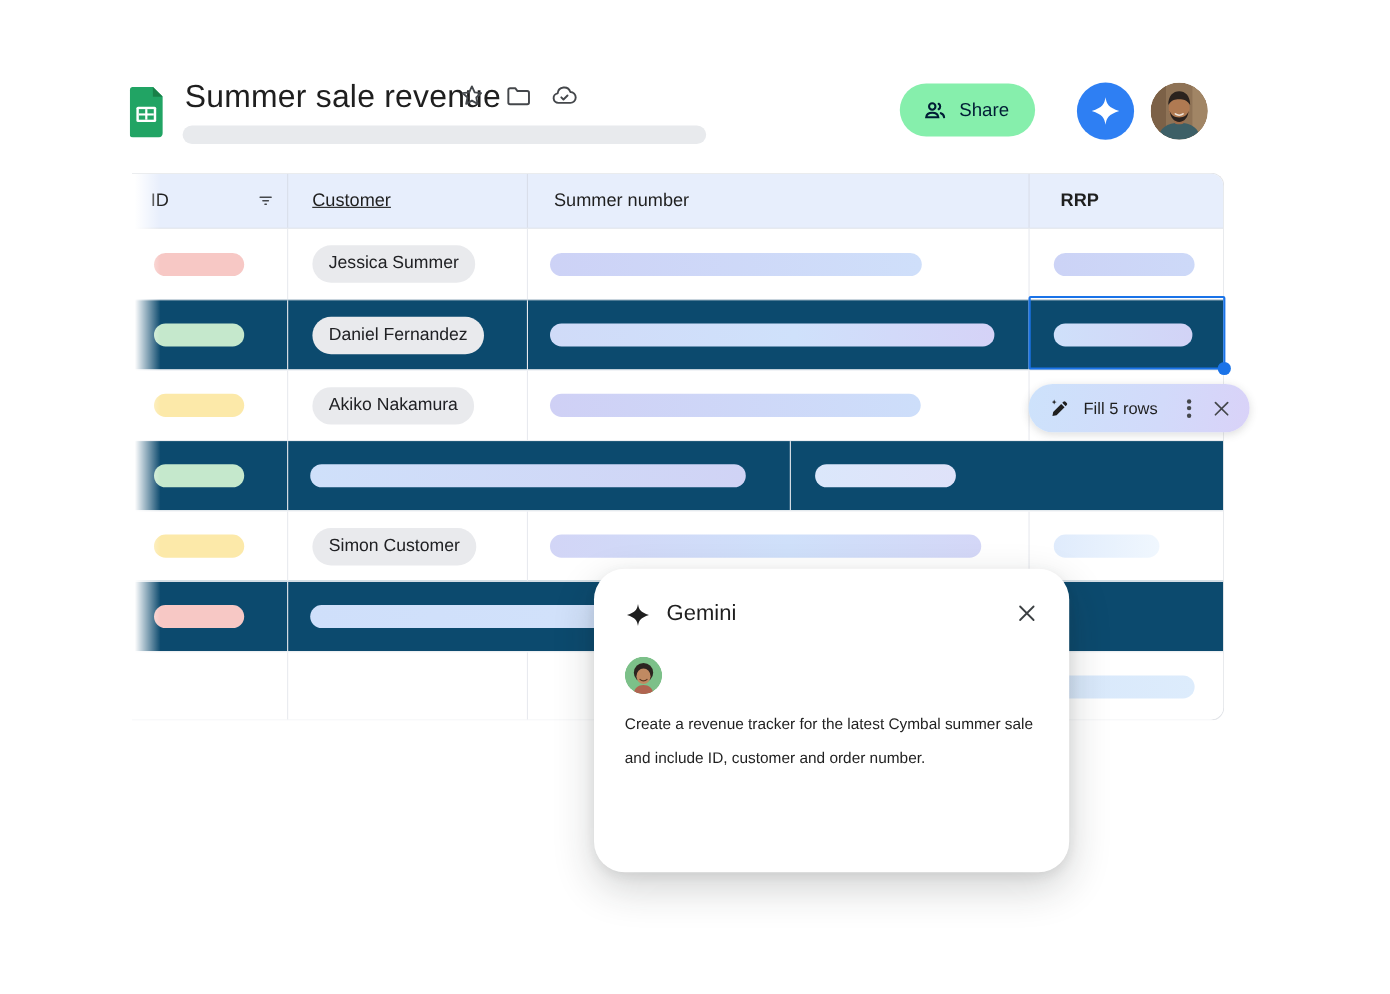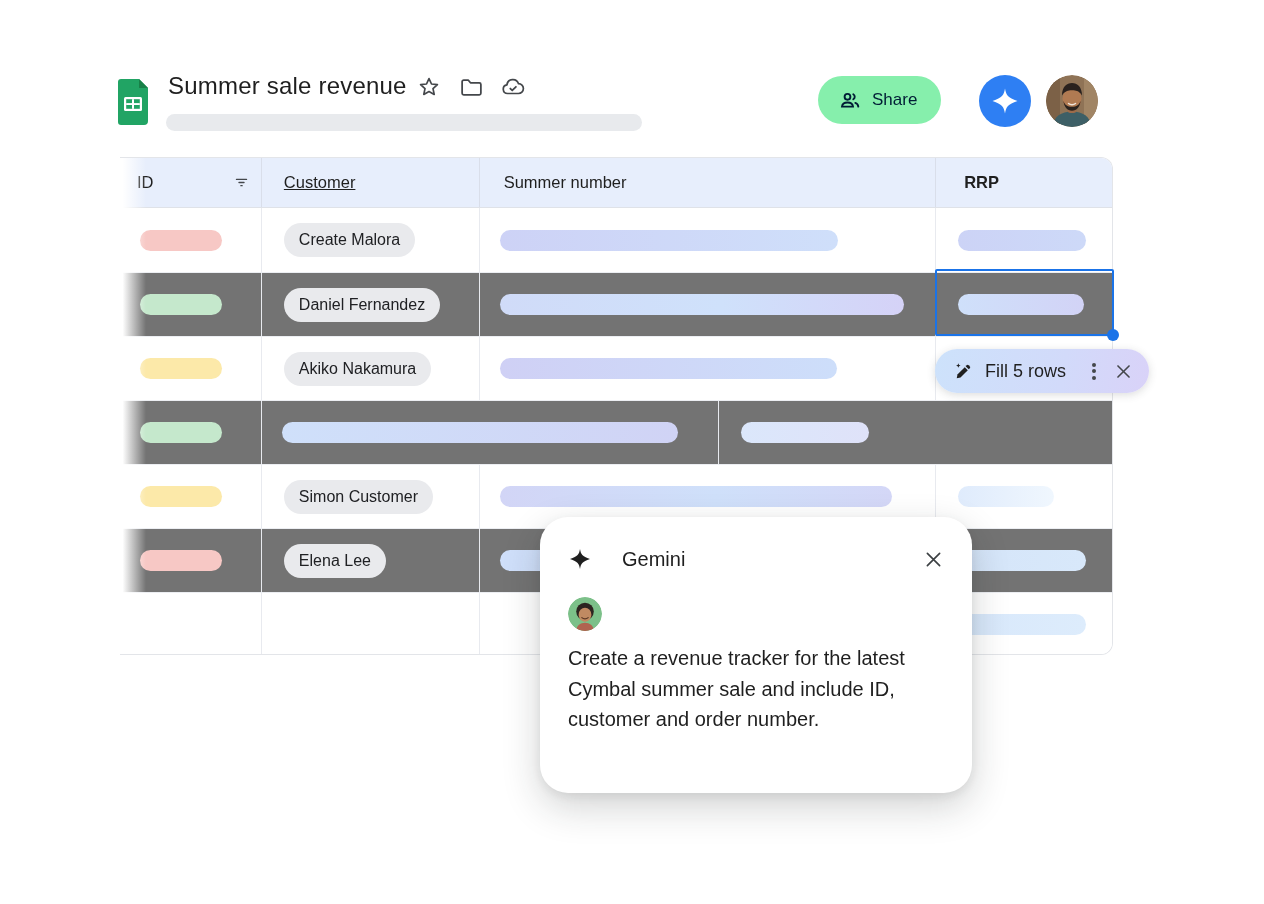--- a/index.html
+++ b/index.html
@@ -3,21 +3,21 @@
 <meta charset="utf-8">
 <style>
   * { margin:0; padding:0; box-sizing:border-box; }
   html,body { background:#fff; }
   body { font-family:"Liberation Sans", sans-serif; color:#1f1f1f; }
   .canvas { position:relative; width:1264px; height:904px; background:#fff; overflow:hidden; margin:0 auto; }
 
   
   .appbar { position:absolute; left:0; top:0; width:100%; height:150px; }
   .sheets-icon { position:absolute; left:118px; top:79px; width:30px; height:46px; }
-  .doc-title { position:absolute; left:168px; top:72px; font-size:24px; color:#1f1f1f; letter-spacing:.2px; white-space:nowrap; }
+  .doc-title { position:absolute; left:168px; top:72px; font-size:29px; color:#1f1f1f; letter-spacing:.2px; white-space:nowrap; }
   .title-icons { position:absolute; left:416px; top:74px; display:flex; gap:16px; align-items:center; }
   .title-icons .ticon { width:26px; height:26px; display:flex; align-items:center; justify-content:center; cursor:pointer; }
   .menu-placeholder { position:absolute; left:166px; top:114px; width:476px; height:17px; border-radius:9px; background:#e8eaed; }
   .share-btn { position:absolute; left:818px; top:76px; height:48px; padding:0 24px 0 20px; border-radius:24px;
                display:flex; align-items:center; gap:10px; border:none; cursor:pointer; font-family:inherit; }
   .share-btn span { font-size:17px; font-weight:500; }
   .gemini-btn { position:absolute; left:979px; top:75px; width:52px; height:52px; border-radius:50%;
                 display:flex; align-items:center; justify-content:center; border:none; cursor:pointer; }
   .avatar { position:absolute; left:1046px; top:75px; width:52px; height:52px; border-radius:50%; overflow:hidden; cursor:pointer; }
 
@@ -27,54 +27,54 @@
   .sheet-header { display:flex; height:50px; background:#e7eefc; border-bottom:1px solid #dfe2e8; }
   .hcell { display:flex; align-items:center; font-size:16.5px; font-weight:500; color:#1f1f1f; border-right:1px solid #d9deea; cursor:pointer; }
   .hcell:last-child { border-right:none;font-weight:bold; }
   .hcell.c-id { width:142px; padding-left:17px; justify-content:space-between; }
   .hcell.c-id .filter { margin-right:12px; }
   .hcell.c-customer { width:218px; padding-left:22px;text-decoration:underline; }
   .hcell.c-order { width:457px; padding-left:24px; }
   .hcell.c-rrp { width:176px; padding-left:28px; }
   .trow { display:flex; height:64px; background:#fff; border-top:1px solid #eceef2; }
   .trow:first-child { border-top:none; }
-  .trow.shaded { background:#737373; }
+  .trow.shaded { background:#0c4a6e; }
   .tcell { position:relative; display:flex; align-items:center; border-right:1px solid #e8eaef; cursor:cell; }
   .tcell:last-child { border-right:none; }
   .tcell.c-id { width:142px; padding-left:20px; }
   .tcell.c-customer { width:218px; padding-left:22px; }
   .tcell.c-order { width:457px; padding-left:20px; }
   .tcell.c-rrp { width:176px; padding-left:22px; }
   .id-pill { width:82px; height:21px; border-radius:10.5px; }
   .chip { display:inline-block; padding:8px 15px; background:#e9eaed; border-radius:18px; font-size:16px; color:#202124; white-space:nowrap; }
   .bar { height:21px; border-radius:10.5px; }
   .sheet-fade { position:absolute; left:0; top:0; bottom:0; width:26px; pointer-events:none;
                 background:linear-gradient(90deg, #ffffff 10%, rgba(255,255,255,0)); }
 
   
   .selection { position:absolute; left:935px; top:269px; width:179px; height:67px; border:2.5px solid #1a73e8; border-radius:2px; pointer-events:none; }
   .fill-handle { position:absolute; left:1107px; top:329px; width:12px; height:12px; border-radius:50%; background:#1a73e8; cursor:crosshair; }
 
   
   .fill-chip { position:absolute; left:935px; top:349px; height:44px; border-radius:22px; padding:0 16px 0 18px;
                display:flex; align-items:center; background:linear-gradient(100deg,#cde2fb 0%,#d2dafa 60%,#d9d2f8 100%);
                box-shadow:0 2px 8px rgba(60,64,67,.18); }
-  .fill-chip .label { font-size:18px; font-weight:500; color:#1f1f1f; margin:0 20px 0 11px; white-space:nowrap; cursor:pointer; }
+  .fill-chip .label { font-size:15px; font-weight:500; color:#1f1f1f; margin:0 20px 0 11px; white-space:nowrap; cursor:pointer; }
   .iconbtn { background:none; border:none; padding:0; display:flex; align-items:center; justify-content:center; cursor:pointer; }
   .kebab { width:16px; height:22px; margin-right:12px; }
   .kebab i { display:block; width:4px; height:4px; border-radius:50%; background:#44474b; margin:2.5px auto; }
 
   
   .gemini-card { position:absolute; left:540px; top:517px; width:432px; height:276px; background:#fff; border-radius:28px;
                  box-shadow:0 14px 38px rgba(32,33,36,.20), 0 3px 10px rgba(32,33,36,.08); padding:30px 28px; }
-  .gcard-head { display:flex; align-items:center;gap:16px; }
+  .gcard-head { display:flex; align-items:flex-start; }
   .gcard-head .gtitle { font-size:20px; font-weight:500; margin-left:14px; color:#1f1f1f; }
   .gcard-close { margin-left:auto; }
   .gcard-avatar { width:34px; height:34px; border-radius:50%; overflow:hidden; margin-top:26px; }
-  .gcard-text { margin-top:12px; width:384px; font-size:20px; line-height:30.5px; color:#1f1f1f; }
+  .gcard-text { margin-top:12px; width:384px; font-size:14px; line-height:30.5px; color:#1f1f1f; }
 </style>
 </head>
 <body>
 
 <div class="canvas">
 
   <div class="appbar">
     <svg class="sheets-icon" viewBox="0 0 30 46">
       <path d="M3 0h18l9 9v33a4 4 0 0 1-4 4H3a3 3 0 0 1-3-3V3a3 3 0 0 1 3-3z" fill="#21a464"></path>
       <path d="M21 0l9 9h-9z" fill="#188048"></path>
@@ -162,21 +162,21 @@
         <div class="hcell c-rrp">
           <span>RRP</span>
         </div>
       </div>
     <div id="sheet-body">
         <div class="trow">
           <div class="tcell c-id">
             <span class="id-pill" style="background: rgb(247, 200, 197);"></span>
           </div>
           <div class="tcell c-customer">
-            <span class="chip">Create Malora</span>
+            <span class="chip">Jessica Summer</span>
           </div>
           <div class="tcell c-order">
             <span class="bar" style="width: 338px; background: linear-gradient(90deg, rgb(205, 210, 246), rgb(207, 223, 250));"></span>
           </div>
           <div class="tcell c-rrp">
             <span class="bar" style="width: 128px; background: linear-gradient(90deg, rgb(204, 211, 246), rgb(205, 217, 248));"></span>
           </div>
         </div>
         <div class="trow shaded">
           <div class="tcell c-id">
@@ -225,23 +225,20 @@
           <div class="tcell c-order">
             <span class="bar" style="width: 392px; background: linear-gradient(90deg, rgb(210, 213, 246), rgb(207, 224, 250) 55%, rgb(212, 215, 247));"></span>
           </div>
           <div class="tcell c-rrp">
             <span class="bar" style="width: 96px; background: linear-gradient(90deg, rgb(223, 235, 252), rgb(240, 247, 254));"></span>
           </div>
         </div>
         <div class="trow shaded">
           <div class="tcell c-id">
             <span class="id-pill" style="background: rgb(247, 200, 197);"></span>
-          </div>
-          <div class="tcell c-customer">
-            <span class="chip">Elena Lee</span>
           </div>
           <div class="tcell c-order">
             <span class="bar" style="width: 340px; background: linear-gradient(90deg, rgb(207, 223, 250), rgb(210, 226, 250));"></span>
           </div>
           <div class="tcell c-rrp">
             <span class="bar" style="width: 128px; background: linear-gradient(90deg, rgb(213, 229, 249), rgb(216, 232, 250));"></span>
           </div>
         </div>
         <div class="trow">
           <div class="tcell c-id"></div>

